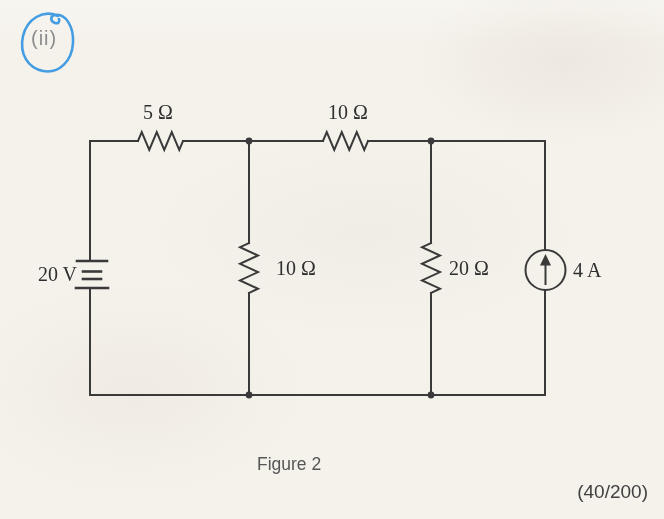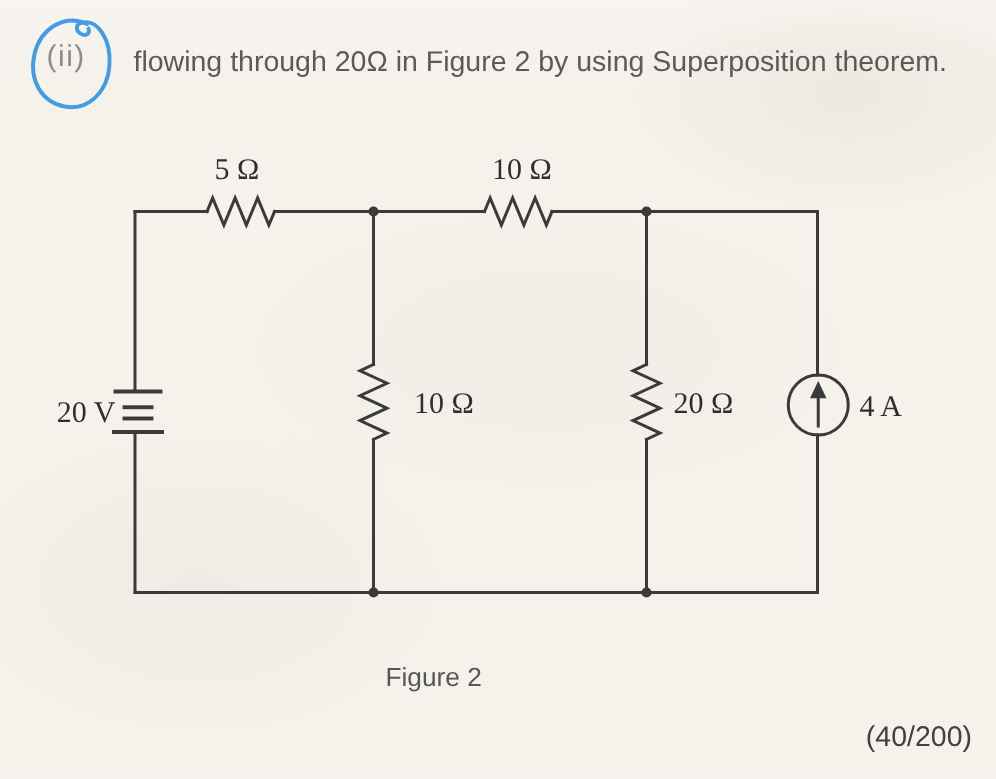--- a/index.html
+++ b/index.html
@@ -26,21 +26,21 @@
     position:absolute;left:17px;top:21px;
     font-size:20px;color:#8c8c8c;letter-spacing:1px;text-align:center;
   }
   .annot-svg{position:absolute;left:0;top:0;}
   .instruction{
     position:absolute;left:89px;top:31px;
     font-size:19px;color:#5a5a5a;
   }
   .circuit-svg{position:absolute;left:0;top:0;}
   .caption{
-    position:absolute;left:257px;top:441px;
+    position:absolute;left:257px;top:454px;
     font-size:17.5px;color:#565656;
   }
   .marks{
     position:absolute;right:16px;top:481px;
     font-size:19px;color:#414141;
   }
   .serif-label{
     font-family:"Liberation Serif","DejaVu Serif",serif;
     font-size:20px;
   }
@@ -50,21 +50,20 @@
 
 <div class="paper">
 
   <div class="marker-wrap">
     <svg class="annot-svg" width="70" height="74" viewBox="0 0 70 74">
       <path d="M44,10 C29,3 13,13 9,30 C5,48 14,62 29,65 C45,68 58,55 59,37 C60,20 51,7 41,9 C36,10 36,15 41,17 C44,18 46,16 45,13" fill="none" stroke-width="2.6" stroke-linecap="round" stroke="#449de2"></path>
     </svg>
     <span class="marker-text">(ii)</span>
   </div>
 
-  <div class="instruction">flowing through 20Ω in Figure 2 by using Superposition theorem.</div>
 
   <svg class="circuit-svg" width="664" height="519" viewBox="0 0 664 519">
 
     <g fill="none" stroke-width="2" stroke-linecap="square" stroke="#3a3a3a">
 
       <path d="M90,141 H138"></path>
       <path stroke-linejoin="miter" d="M138,141 l3.75,-9 l7.5,18 l7.5,-18 l7.5,18 l7.5,-18 l7.5,18 l3.75,-9"></path>
       <path d="M183,141 H323"></path>
       <path stroke-linejoin="miter" d="M323,141 l3.75,-9 l7.5,18 l7.5,-18 l7.5,18 l7.5,-18 l7.5,18 l3.75,-9"></path>
       <path d="M368,141 H545"></path>

